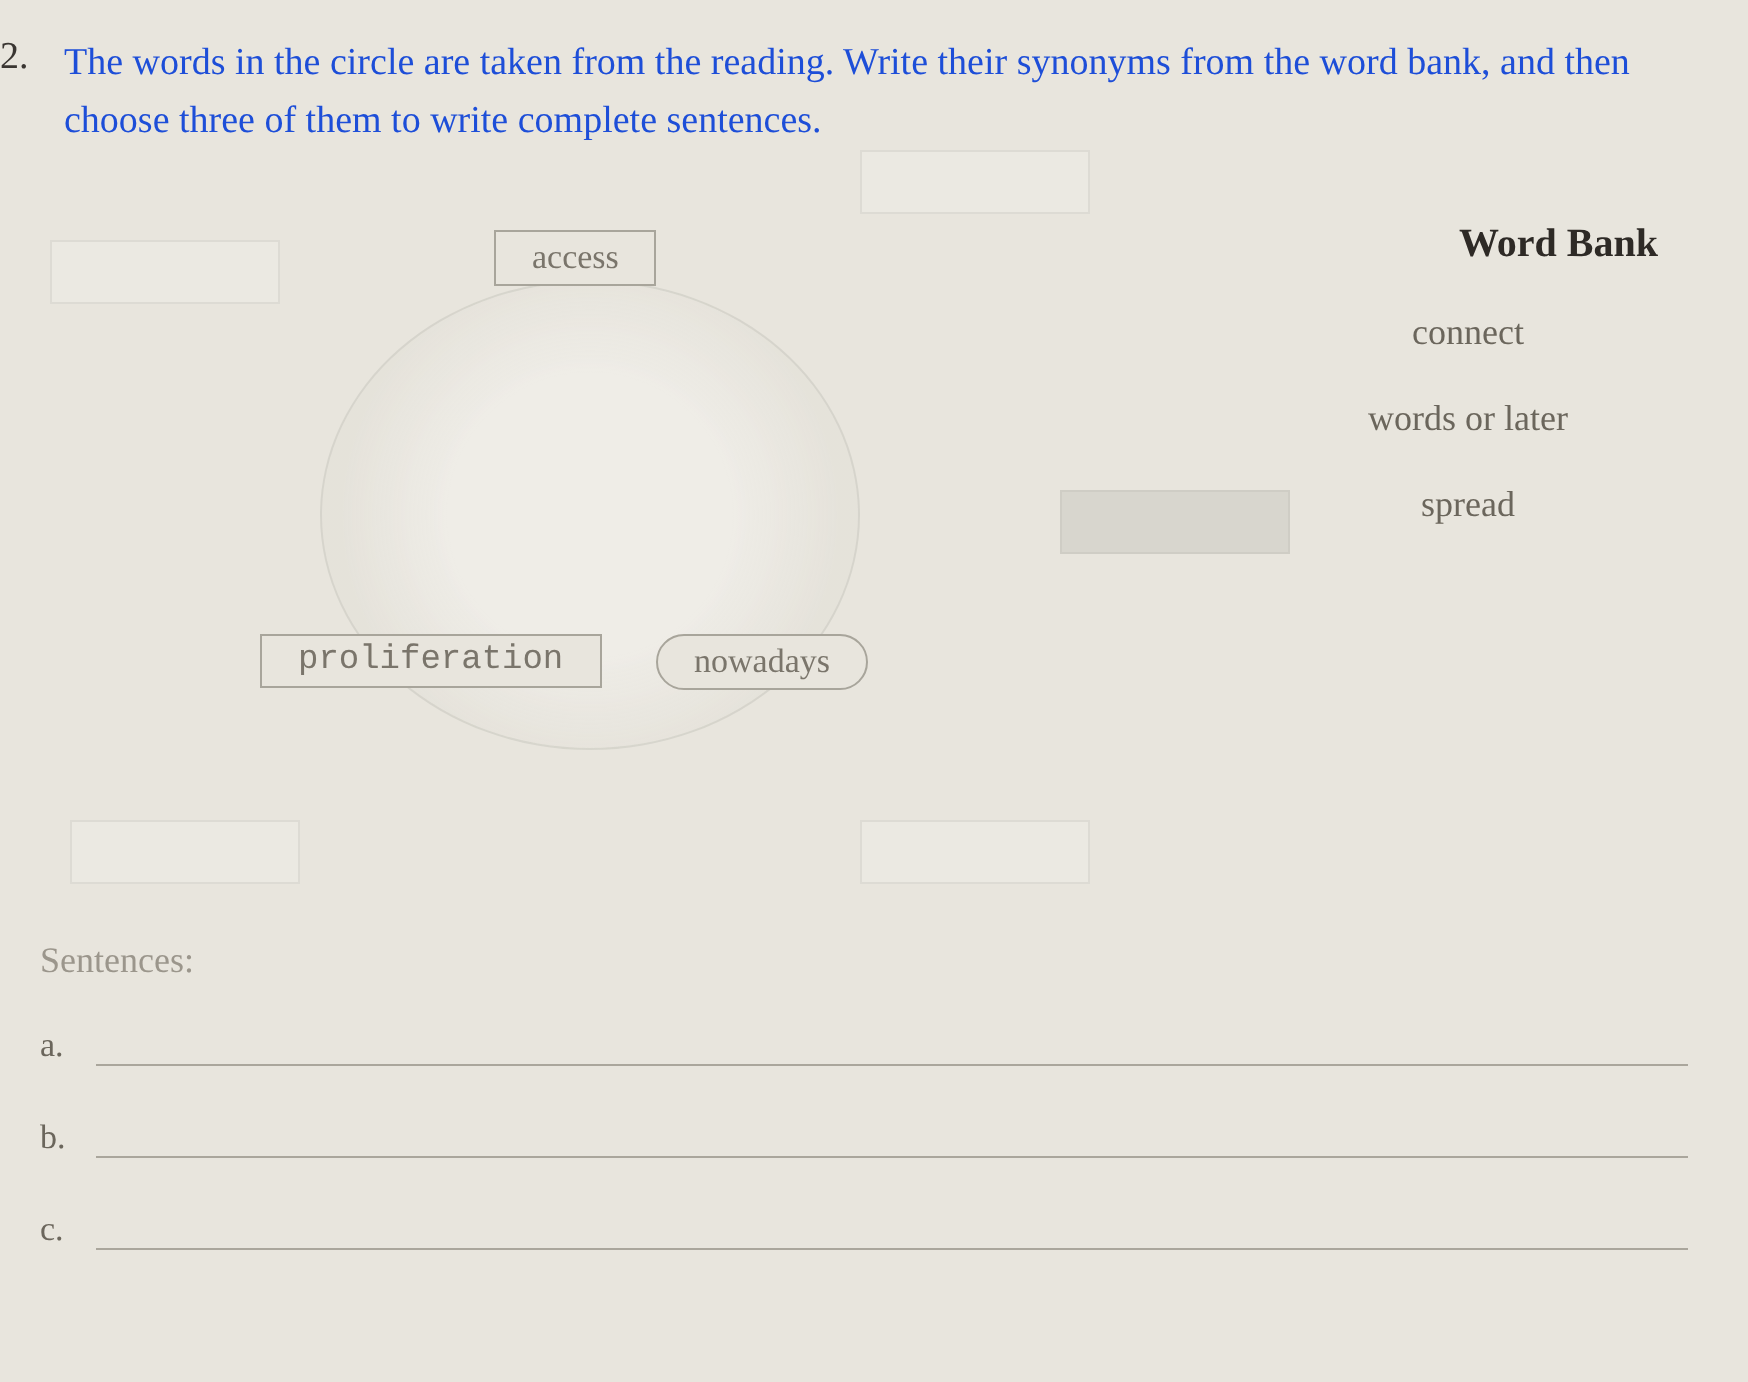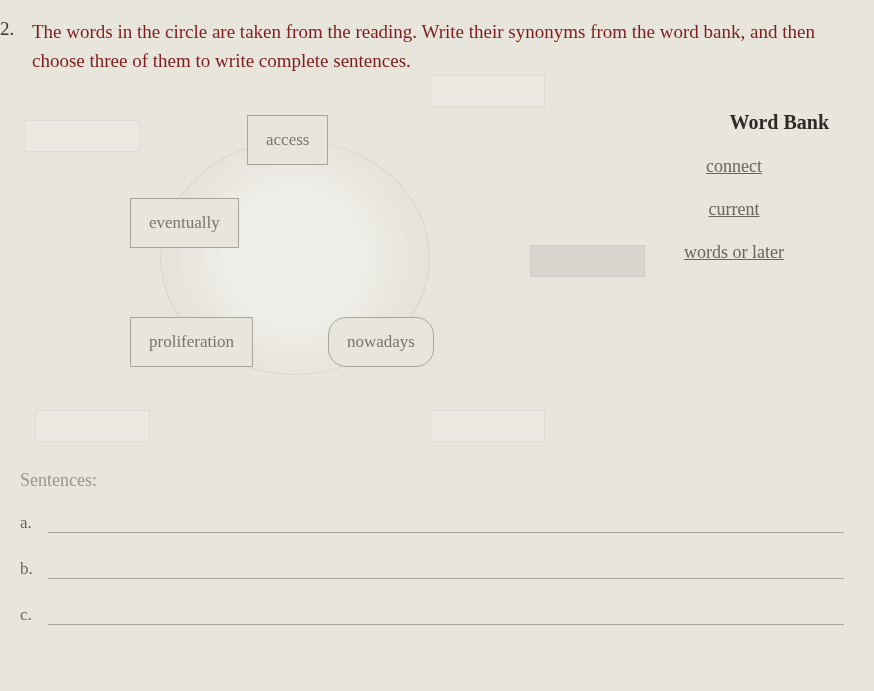--- a/index.html
+++ b/index.html
@@ -24,21 +24,21 @@
       margin-bottom: 30px;
     }
     .question-number {
       font-size: 19px;
       color: #3a3632;
       min-width: 18px;
     }
     .question-text {
       font-size: 19px;
       line-height: 1.5;
-      color: #7f1d1d;
+      color: #1d4ed8;
     }
     .main-area {
       position: relative;
       height: 330px;
       margin-left: 20px;
     }
     .diagram-area {
       position: relative;
       width: 620px;
       height: 330px;
@@ -49,21 +49,21 @@
       top: 35px;
       width: 270px;
       height: 235px;
       border-radius: 50%;
       background: radial-gradient(circle, rgba(255,255,255,0.3) 40%, rgba(220,218,210,0.2) 70%);
       border: 1px solid rgba(180,178,170,0.3);
     }
     .word-box {
       position: absolute;
       border: 1px solid #a8a59b;
-      padding: 14px 18px;
+      padding: 3px 18px;
       font-size: 17px;
       color: #7a756b;
       background: #e8e5dd;
     }
     .blank-box {
       position: absolute;
       border: 1px solid rgba(180,178,170,0.25);
       background: rgba(255,255,255,0.15);
       width: 115px;
       height: 32px;
@@ -79,21 +79,20 @@
       font-size: 20px;
       font-weight: bold;
       color: #2e2a26;
       margin-bottom: 22px;
       text-align: right;
     }
     .word-bank-item {
       font-size: 18px;
       color: #6b665c;
       margin-bottom: 22px;
-      text-decoration: underline;
     }
     .sentences-area {
       margin-top: 35px;
       margin-left: 20px;
     }
     .sentences-label {
       font-size: 18px;
       color: #9b968c;
       margin-bottom: 22px;
     }
@@ -127,30 +126,29 @@
   <div class="diagram-area">
     <div class="circle-bg"></div>
 
     <div class="blank-box" style="left:5px; top:15px;"></div>
     <div class="blank-box" style="left:410px; top:-30px;"></div>
     <div class="blank-box" style="left:510px; top:140px; background:rgba(130,128,120,0.15);"></div>
     <div class="blank-box" style="left:15px; top:305px;"></div>
     <div class="blank-box" style="left:410px; top:305px;"></div>
 
     <div class="word-box" style="left:227px; top:10px;">access</div>
-    <div class="word-box" style="left:110px; top:93px;">eventually</div>
-    <div class="word-box" style="left:110px; top:212px;">proliferation</div>
+    <div class="word-box" style="left:110px; top:212px;font-family:Liberation Mono, monospace;">proliferation</div>
     <div class="word-box" style="left:308px; top:212px;border-radius:18px;">nowadays</div>
   </div>
 
   <div class="word-bank">
     <div class="word-bank-title">Word Bank</div>
     <div class="word-bank-item">connect</div>
-    <div class="word-bank-item">current</div>
     <div class="word-bank-item">words or later</div>
+    <div class="word-bank-item">spread</div>
   </div>
 
 </div>
 
 <div class="sentences-area">
   <div class="sentences-label">Sentences:</div>
   <div class="sentence-line">
     <div class="sentence-letter">a.</div>
     <div class="sentence-underline"></div>
   </div>

